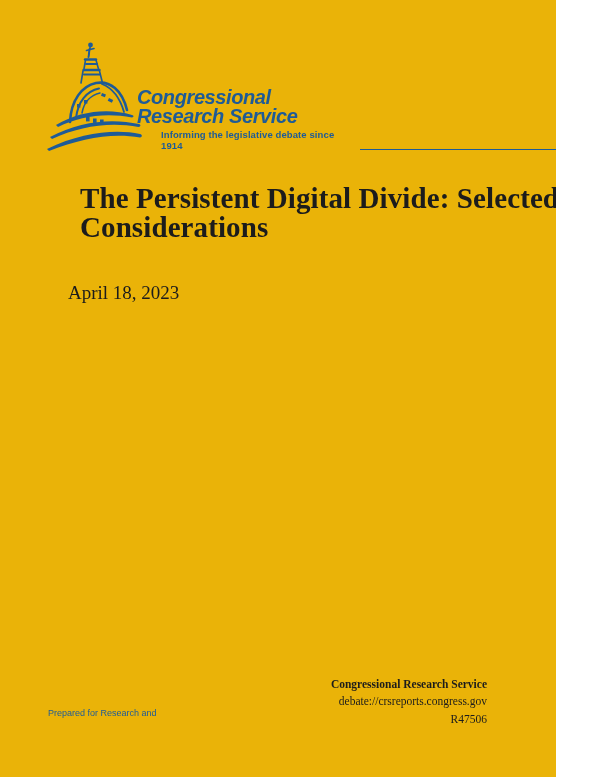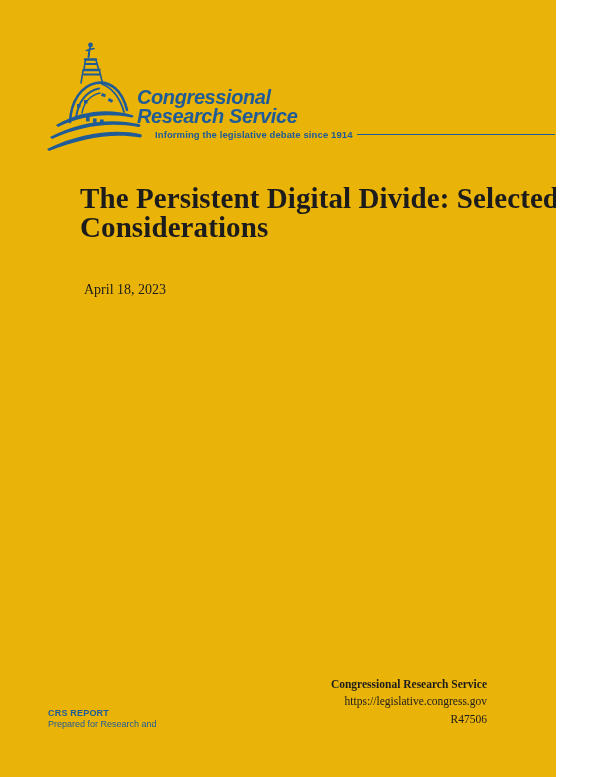--- a/index.html
+++ b/index.html
@@ -14,22 +14,22 @@
   
   .logo-svg { position:absolute; left:46px; top:38px; }
   .logo-text { position:absolute; left:137px; top:88px; color:#1e5b97; }
   .logo-org {
     font-family:"Liberation Sans", sans-serif;
     font-style:italic; font-weight:700;
     font-size:20px; line-height:19px;
     letter-spacing:-0.4px;
   }
   .tagline-row {
-    display:flex; align-items:center;
-    margin-top:3px; margin-left:18px;
+    display:flex; align-items:flex-end;
+    margin-top:3px; margin-left:24px;
   }
   .tagline {
     font-family:"Liberation Sans", sans-serif;
     font-weight:700; font-size:9.5px; line-height:11px;
     letter-spacing:0.1px;
   }
   .tagline-rule {
     width:198px; height:0;
     border-bottom:1.5px solid #1e5b97;
     margin-left:4px; margin-bottom:1px;
@@ -38,22 +38,22 @@
   
   .title {
     position:absolute; left:68px; top:172px; width:480px;
     margin:12px;
     font-family:"Liberation Serif", serif;
     font-weight:700; font-size:29px; line-height:29px;
     color:#1c1c1c; letter-spacing:0.1px;
   }
   .title span { display:block; }
   .report-date {
-    position:absolute; left:84px; top:282px;
-    font-size:14px; color:#1c1c1c;
+    position:absolute; left:68px; top:282px;
+    font-size:19px; color:#1c1c1c;
   }
 
   
   .footer-right {
     position:absolute; right:69px; top:656px;
     text-align:right;
     font-size:11.5px; line-height:17.3px;
     color:#1c1c1c;
   }
   .footer-right .org { font-weight:700;margin-top:20px; }
@@ -124,22 +124,21 @@
 
   <h1 class="title">
     <span>The Persistent Digital Divide: Selected</span>
     <span>Considerations</span>
   </h1>
 
   <div class="report-date">April 18, 2023</div>
 
   <div class="footer-right">
     <div class="org">Congressional Research Service</div>
-    <div class="url">https://legislative.congress.gov</div>
+    <div class="url">debate://crsreports.congress.gov</div>
     <div class="report-number">R47506</div>
   </div>
 
   <div class="footer-left">
-    <div class="label">CRS REPORT</div>
     <div>Prepared for Research and</div>
   </div>
 
 </div>
 
 </body></html>

